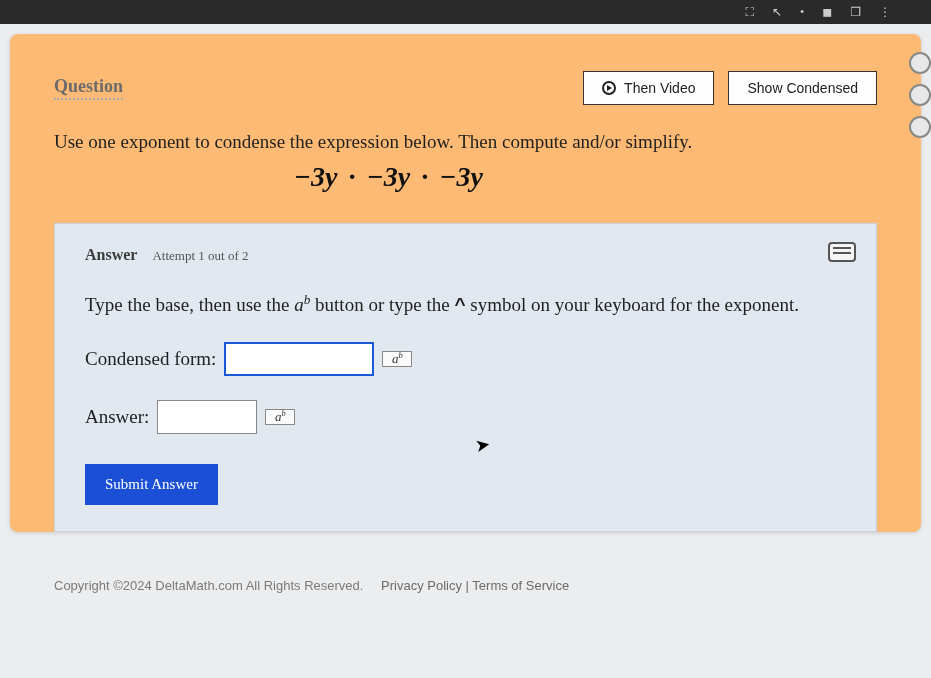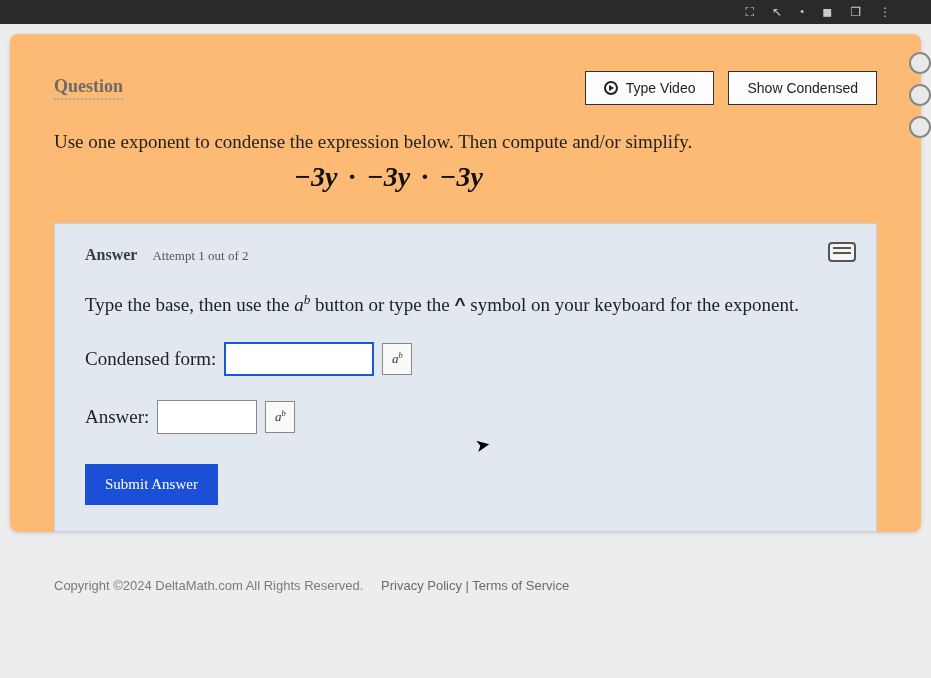--- a/index.html
+++ b/index.html
@@ -149,21 +149,21 @@
     background: #fff;
     font-size: 16px;
     padding: 0 6px;
   }
   .condensed input {
     width: 150px;
     border: 2px solid #1a58d6;
   }
   .answer input { width: 100px; }
   .expbtn {
-    width: 30px; height: 32px;
+    width: 30px; height: 16px;
     border: 1px solid #888;
     background: #fafafa;
     font-family: Georgia, serif;
     font-style: italic;
     font-size: 13px;
     cursor: pointer;
     color: #333;
     display: flex;
     align-items: center;
     justify-content: center;
@@ -224,21 +224,21 @@
 
 <div class="page">
 
   <div class="card">
 
     <div class="header-row">
       <span class="q-title">Question</span>
       <div class="header-buttons">
         <button class="hbtn">
           <span class="play-icon"></span>
-          <span>Type Video</span>
+          <span>Then Video</span>
         </button>
         <button class="hbtn">
           <span>Show Condensed</span>
         </button>
       </div>
     </div>
 
     <p class="prompt">Use one exponent to condense the expression below. Then compute and/or simplify.</p>
 
     <div class="expression">

